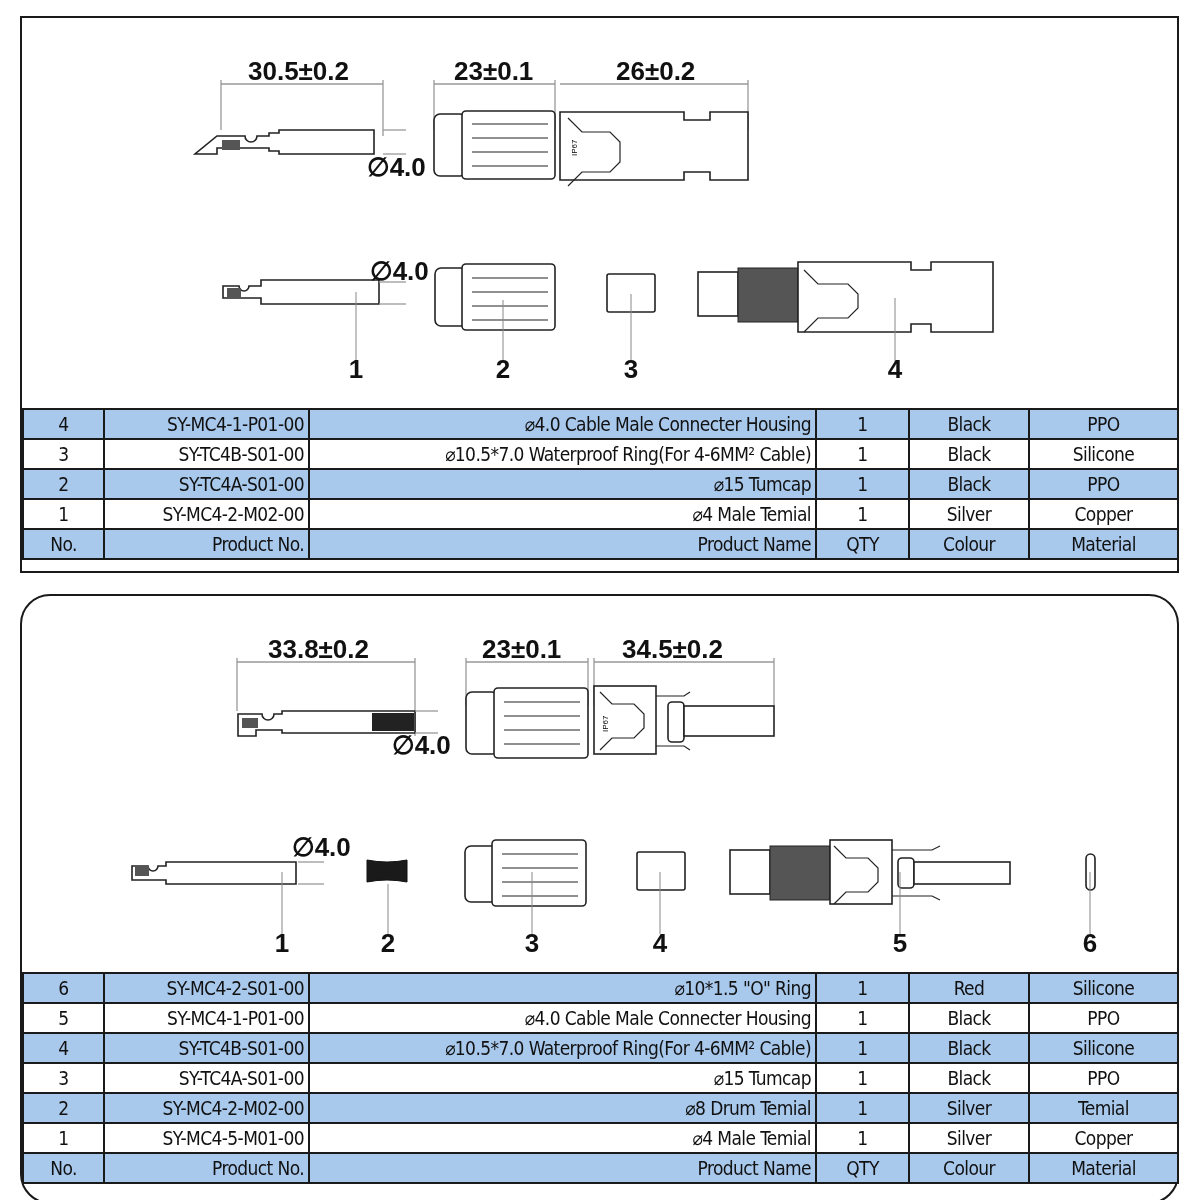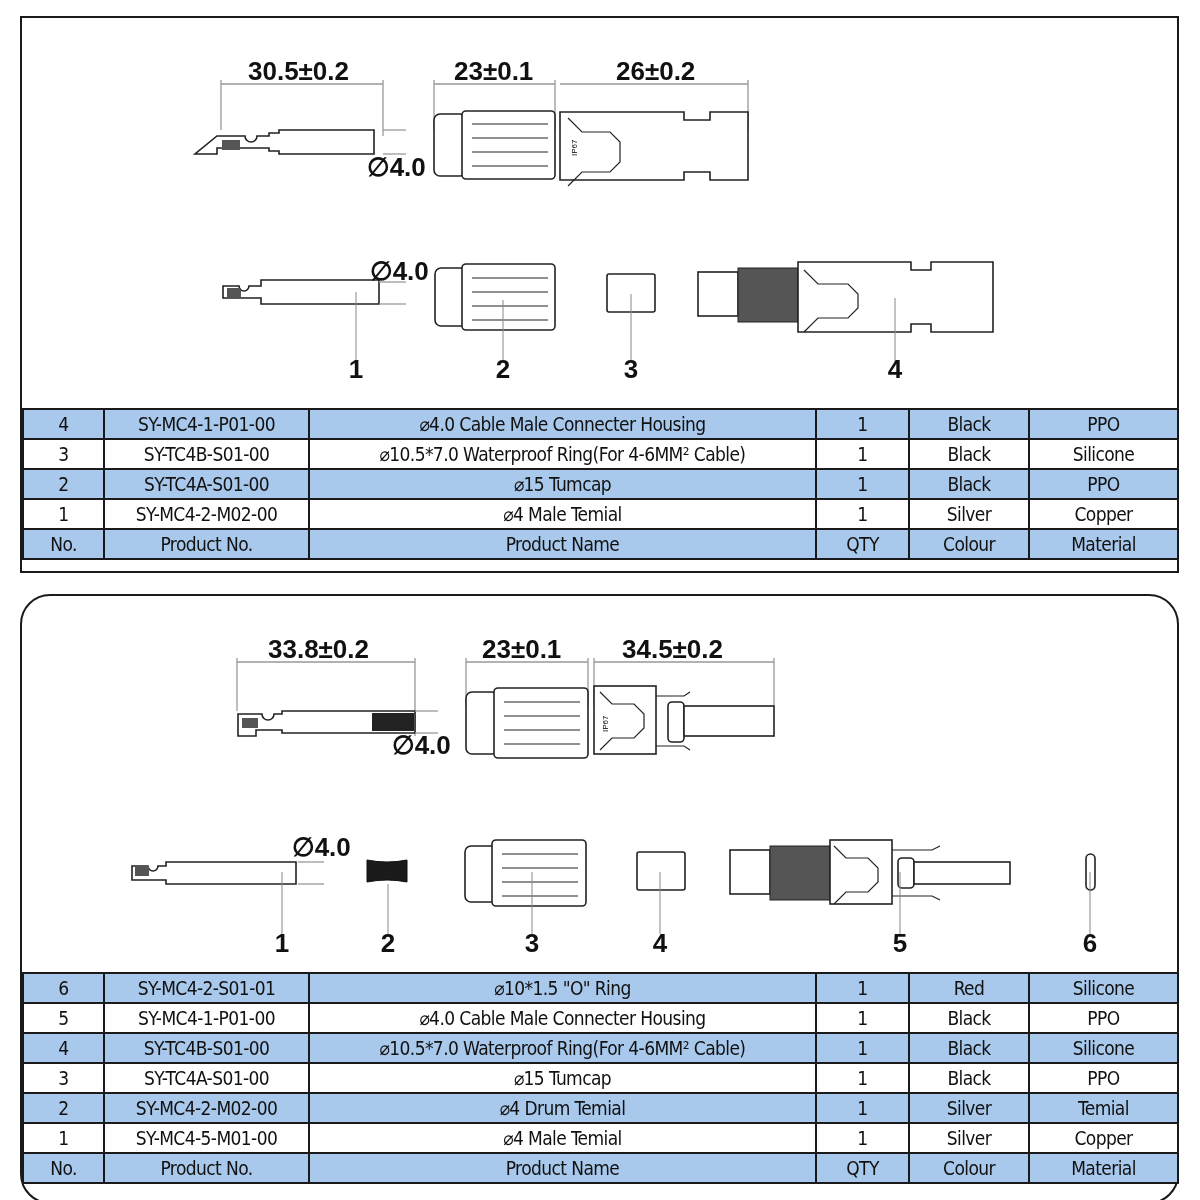--- a/index.html
+++ b/index.html
@@ -13,21 +13,21 @@
   .callout { font-family:"Liberation Sans", sans-serif; font-weight:bold; font-size:26px; fill:#111; text-anchor:middle; }
   .ln { stroke:#222; stroke-width:1.6; fill:#fff; }
   .ln-thin { stroke:#222; stroke-width:1.2; fill:none; }
   .dimline { stroke:#999; stroke-width:1.3; fill:none; }
   .leader { stroke:#888; stroke-width:1; }
   table.bom { position:absolute; left:0; border-collapse:collapse; width:1155px; table-layout:fixed; font-family:"DejaVu Sans", sans-serif; font-size:19px; color:#111; }
   table.bom td { border:2px solid #1a1a1a; height:28px; padding:0 4px; white-space:nowrap; overflow:hidden; letter-spacing:-0.6px; font-stretch:condensed; }
   table.bom tr.shade td { background:#a8c8ec; }
   table.bom tr.white td { background:#ffffff; }
   table.bom td.c { text-align:center; }
-  table.bom td.l { text-align:center; }
+  table.bom td.l { text-align:right; }
   #bom-top { top:390px; }
   #bom-bottom { top:376px; }
 </style>
 </head>
 <body>
 
 <div class="panel" id="panel-top">
   <div class="drawing">
     <svg width="1155" height="390" viewBox="0 0 1155 390">
 
@@ -250,21 +250,21 @@
         <col style="width:81px">
         <col style="width:205px">
         <col style="width:507px">
         <col style="width:93px">
         <col style="width:120px">
         <col style="width:149px">
       </colgroup>
     <tbody>
         <tr class="shade">
       <td class="c">6</td>
-      <td class="l">SY-MC4-2-S01-01</td>
+      <td class="l">SY-MC4-2-S01-00</td>
       <td class="l">⌀10*1.5 "O" Ring</td>
       <td class="c">1</td>
       <td class="c">Red</td>
       <td class="c">Silicone</td>
     </tr>
     <tr class="white">
       <td class="c">5</td>
       <td class="l">SY-MC4-1-P01-00</td>
       <td class="l">⌀4.0 Cable Male Connecter Housing</td>
       <td class="c">1</td>
@@ -283,21 +283,21 @@
       <td class="c">3</td>
       <td class="l">SY-TC4A-S01-00</td>
       <td class="l">⌀15 Tumcap</td>
       <td class="c">1</td>
       <td class="c">Black</td>
       <td class="c">PPO</td>
     </tr>
     <tr class="shade">
       <td class="c">2</td>
       <td class="l">SY-MC4-2-M02-00</td>
-      <td class="l">⌀4 Drum Temial</td>
+      <td class="l">⌀8 Drum Temial</td>
       <td class="c">1</td>
       <td class="c">Silver</td>
       <td class="c">Temial</td>
     </tr>
     <tr class="white">
       <td class="c">1</td>
       <td class="l">SY-MC4-5-M01-00</td>
       <td class="l">⌀4 Male Temial</td>
       <td class="c">1</td>
       <td class="c">Silver</td>

